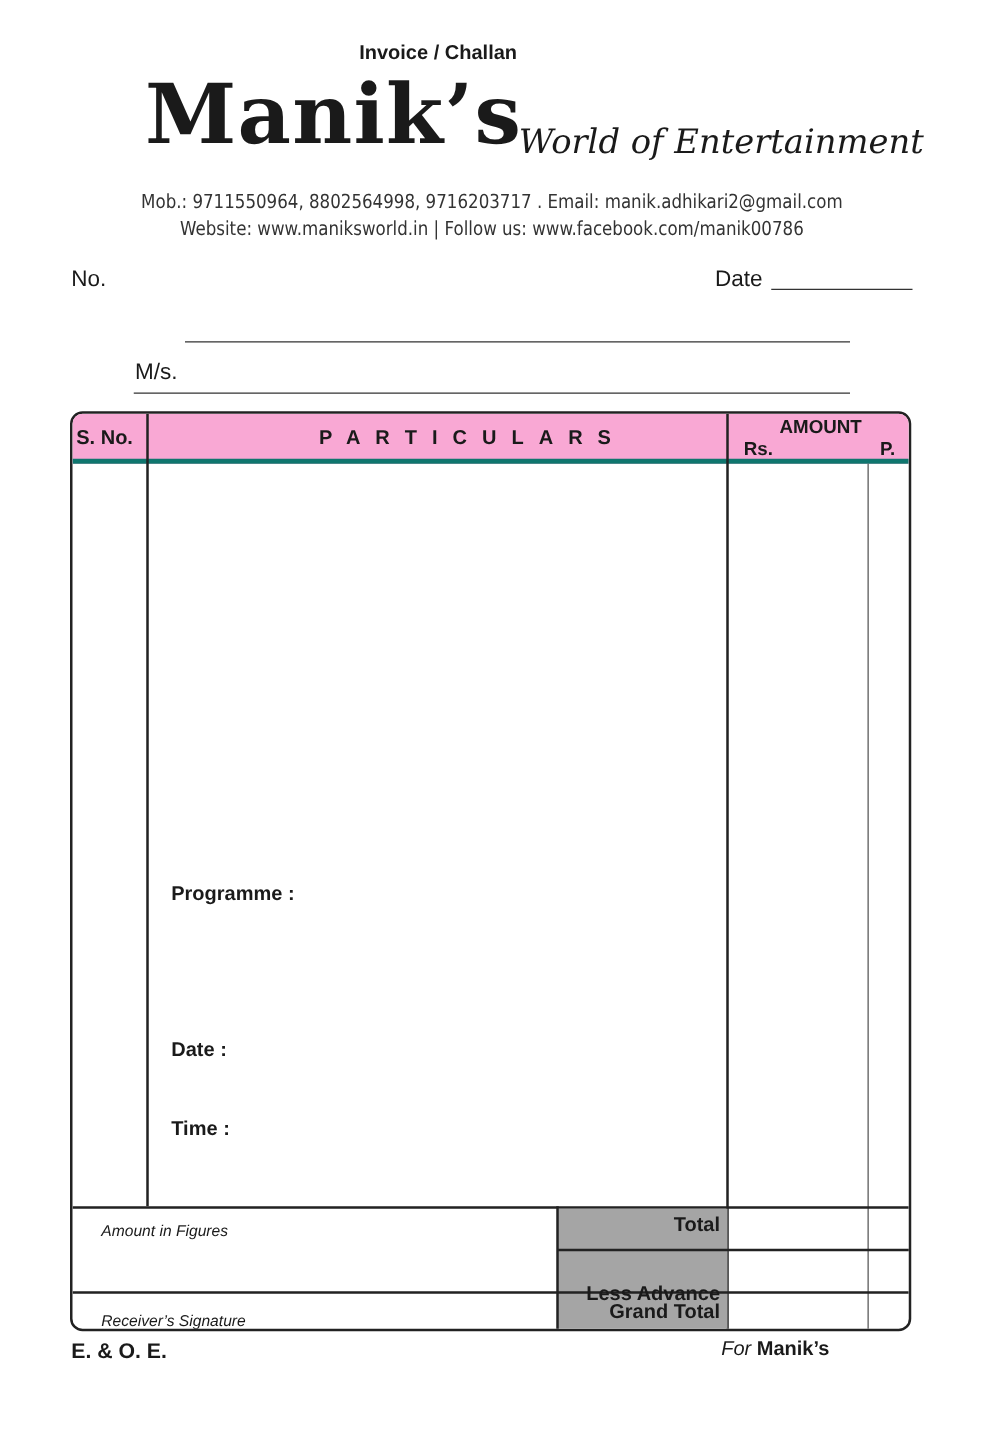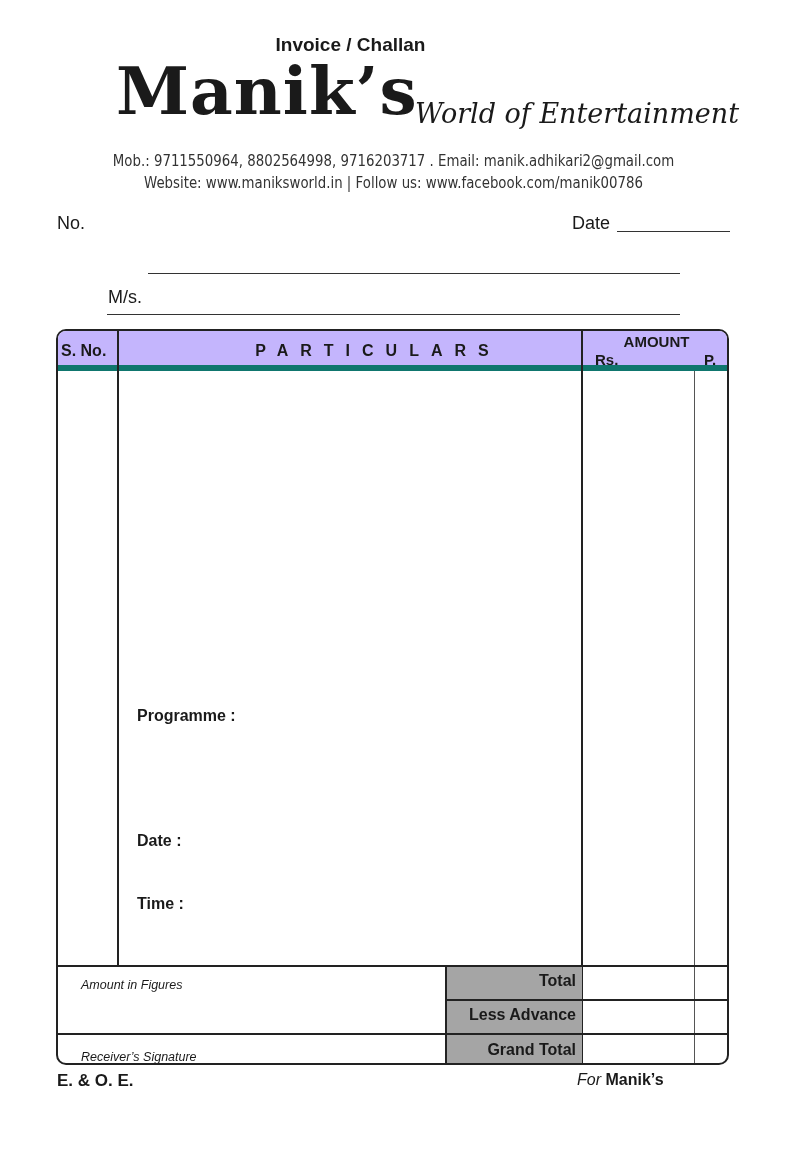--- a/index.html
+++ b/index.html
@@ -1,32 +1,32 @@
 <!DOCTYPE html>
 <html><head>
 <meta charset="utf-8">
 <style>
   html, body { margin: 0; padding: 0; background: #ffffff; }
   body { width: 787px; height: 1162px; position: relative; overflow: hidden; color: #1a1a1a; font-family: "Liberation Sans", sans-serif; }
   .abs { position: absolute; }
-  .doc-type { left: 0; width: 701px; top: 34px; text-align: center; font-weight: bold; font-size: 19px; }
+  .doc-type { left: 0; width: 701px; top: 34px; text-align: center; font-weight: bold; font-size: 16px; }
   .brand { left: 116px; top: 58px; font-family: "DejaVu Serif", serif; font-weight: bold; font-size: 66px; letter-spacing: 1px; line-height: 1; }
   .tagline { left: 400px; top: 100px; font-family: "DejaVu Serif", serif; font-style: italic; font-size: 27px; line-height: 1; margin-left: 15px; }
   .contact { left: 0; width: 787px; text-align: center; font-family: "DejaVu Sans", sans-serif; font-size: 15.5px; color: #333; transform: scaleX(0.86); transform-origin: center; }
   .contact1 { top: 152px; }
   .contact2 { top: 174px; }
   .no-label { left: 57px; top: 213px; font-size: 18px; }
   .date-label { left: 572px; top: 213px; font-size: 18px; }
   .date-line { left: 617px; top: 231px; width: 113px; border-bottom: 1.5px solid #333; }
   .ms-label { left: 108px; top: 255px; font-size: 18px; margin-top: 32px; }
   .ms-line1 { left: 148px; top: 273px; width: 532px; border-bottom: 1.5px solid #333; }
   .ms-line2 { left: 107px; top: 314px; width: 573px; border-bottom: 1.5px solid #333; }
 
   .table { left: 56px; top: 329px; width: 673px; height: 736px; border: 2px solid #222; border-radius: 10px; box-sizing: border-box; overflow: hidden; }
-  .thead { position: absolute; left: 0; top: 0; width: 100%; height: 40px; background: #c4b5fd; border-bottom: 6px solid #0f766e; box-sizing: border-box; }
+  .thead { position: absolute; left: 0; top: 0; width: 100%; height: 40px; background: #f9a8d4; border-bottom: 4px solid #0f766e; box-sizing: border-box; }
   .vline { position: absolute; background: #222; width: 2px; }
   .vthin { position: absolute; background: #555; width: 1px; }
   .hline { position: absolute; background: #222; height: 2px; }
   .th { position: absolute; font-family: "Liberation Sans", sans-serif; font-weight: 900; font-size: 16px; }
   .sno { left: 3px; top: 11px; }
   .particulars { left: 60px; width: 520px; text-align: center; top: 11px; letter-spacing: 12px; }
   .amount { left: 526px; width: 145px; text-align: center; top: 2px; font-size: 15px; }
   .rs { left: 537px; top: 20px; font-size: 15px; }
   .p { left: 646px; top: 20px; font-size: 15px; }
   .lbl { position: absolute; font-weight: 900; font-size: 16px; }
@@ -74,21 +74,21 @@
   <div class="lbl dt">Date :</div>
   <div class="lbl tm">Time :</div>
 
   <div class="hline" style="left:0;top:634px;width:100%;"></div>
   <div class="gray" style="top:636px;height:98px;"></div>
   <div class="vline" style="left:387px;top:634px;height:102px;"></div>
   <div class="hline" style="left:388px;top:668px;width:285px;"></div>
   <div class="hline" style="left:0;top:702px;width:100%;"></div>
 
   <div class="sumlbl" style="right:151px;top:641px;">Total</div>
-  <div class="sumlbl" style="right:151px;top:675px;margin-left:48px;">Less Advance</div>
+  <div class="sumlbl" style="right:151px;top:696px;margin-left:48px;">Less Advance</div>
   <div class="sumlbl" style="right:151px;top:710px;">Grand Total</div>
 
   <div class="ital" style="left:23px;top:647px;">Amount in Figures</div>
   <div class="ital" style="left:23px;top:719px;">Receiver’s Signature</div>
 </div>
 
 <div class="abs eoe">E. &amp; O. E.</div>
 <div class="abs for">
   <i>For</i>
   <b>Manik’s</b>

